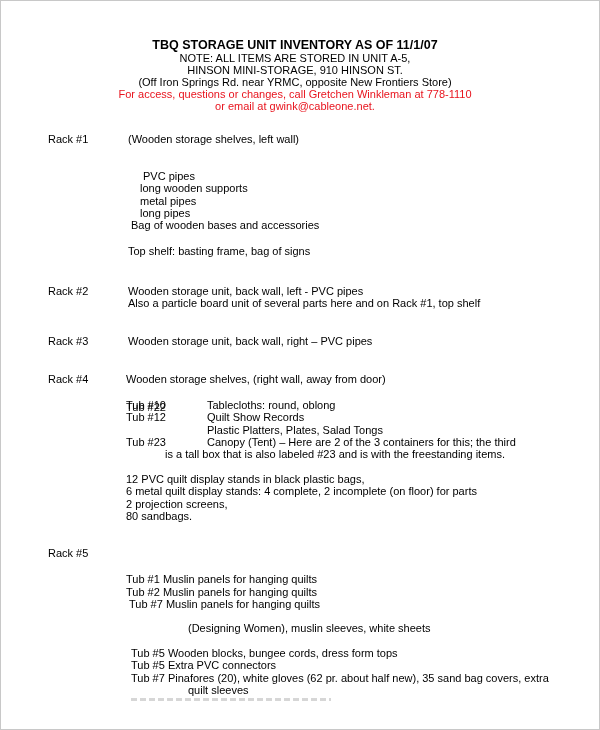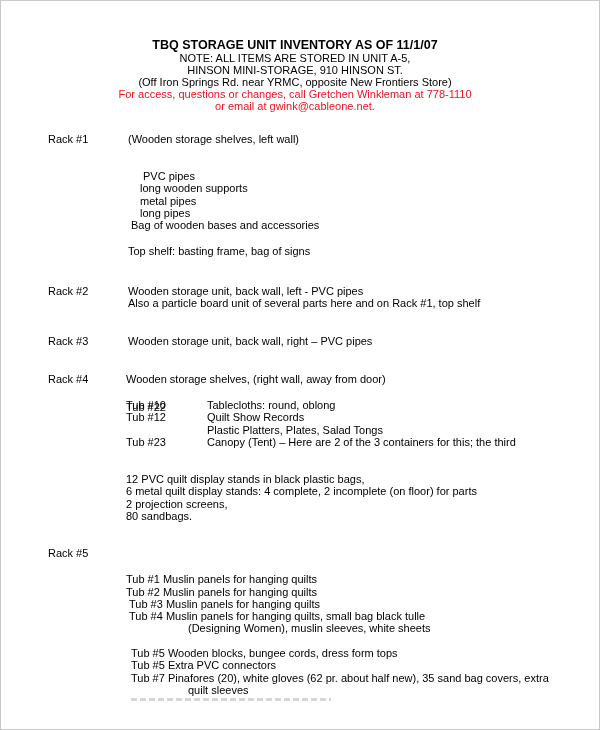--- a/index.html
+++ b/index.html
@@ -46,29 +46,29 @@
   <div class="rack" style="top:372px">Rack #4</div>
   <div class="ln" style="top:372px;left:125px">Wooden storage shelves, (right wall, away from door)</div>
   <div class="ln" style="top:398px;left:125px">Tub #10</div>
   <div class="tubc" style="top:398px">Tablecloths: round, oblong</div>
   <div class="ln" style="top:410px;left:125px">Tub #12</div>
   <div class="tubc" style="top:410px">Quilt Show Records</div>
   <div class="ln" style="top:400px;left:125px">Tub #22</div>
   <div class="tubc" style="top:423px">Plastic Platters, Plates, Salad Tongs</div>
   <div class="ln" style="top:435px;left:125px">Tub #23</div>
   <div class="tubc" style="top:435px">Canopy (Tent) – Here are 2 of the 3 containers for this; the third</div>
+  <div class="ln" style="top:447px;left:164px">is a tall box that is also labeled #23 and is with the freestanding items.</div>
   <div class="ln" style="top:472px;left:125px">12 PVC quilt display stands in black plastic bags,</div>
   <div class="ln" style="top:484px;left:125px">6 metal quilt display stands: 4 complete, 2 incomplete (on floor) for parts</div>
   <div class="ln" style="top:497px;left:125px">2 projection screens,</div>
   <div class="ln" style="top:509px;left:125px">80 sandbags.</div>
 
   <div class="rack" style="top:546px">Rack #5</div>
   <div class="ln" style="top:572px;left:125px">Tub #1  Muslin panels for hanging quilts</div>
   <div class="ln" style="top:585px;left:125px">Tub #2  Muslin panels for hanging quilts</div>
-  <div class="ln" style="top:597px;left:128px">Tub #3  Muslin panels for hanging quilts</div>
-  <div class="ln" style="top:609px;left:128px">Tub #4  Muslin panels for hanging quilts, small bag black tulle</div>
+  <div class="ln" style="top:597px;left:128px">Tub #7  Muslin panels for hanging quilts</div>
   <div class="ln" style="top:621px;left:187px">(Designing Women), muslin sleeves, white sheets</div>
   <div class="ln" style="top:646px;left:130px">Tub #5 Wooden blocks, bungee cords, dress form tops</div>
   <div class="ln" style="top:658px;left:130px">Tub #5 Extra PVC connectors</div>
   <div class="ln" style="top:671px;left:130px">Tub #7 Pinafores (20), white gloves (62 pr. about half new), 35 sand bag  covers, extra</div>
   <div class="ln" style="top:683px;left:187px">quilt sleeves</div>
   <div class="cut" style="top:697px"></div>
 </div>
 
 </body></html>

